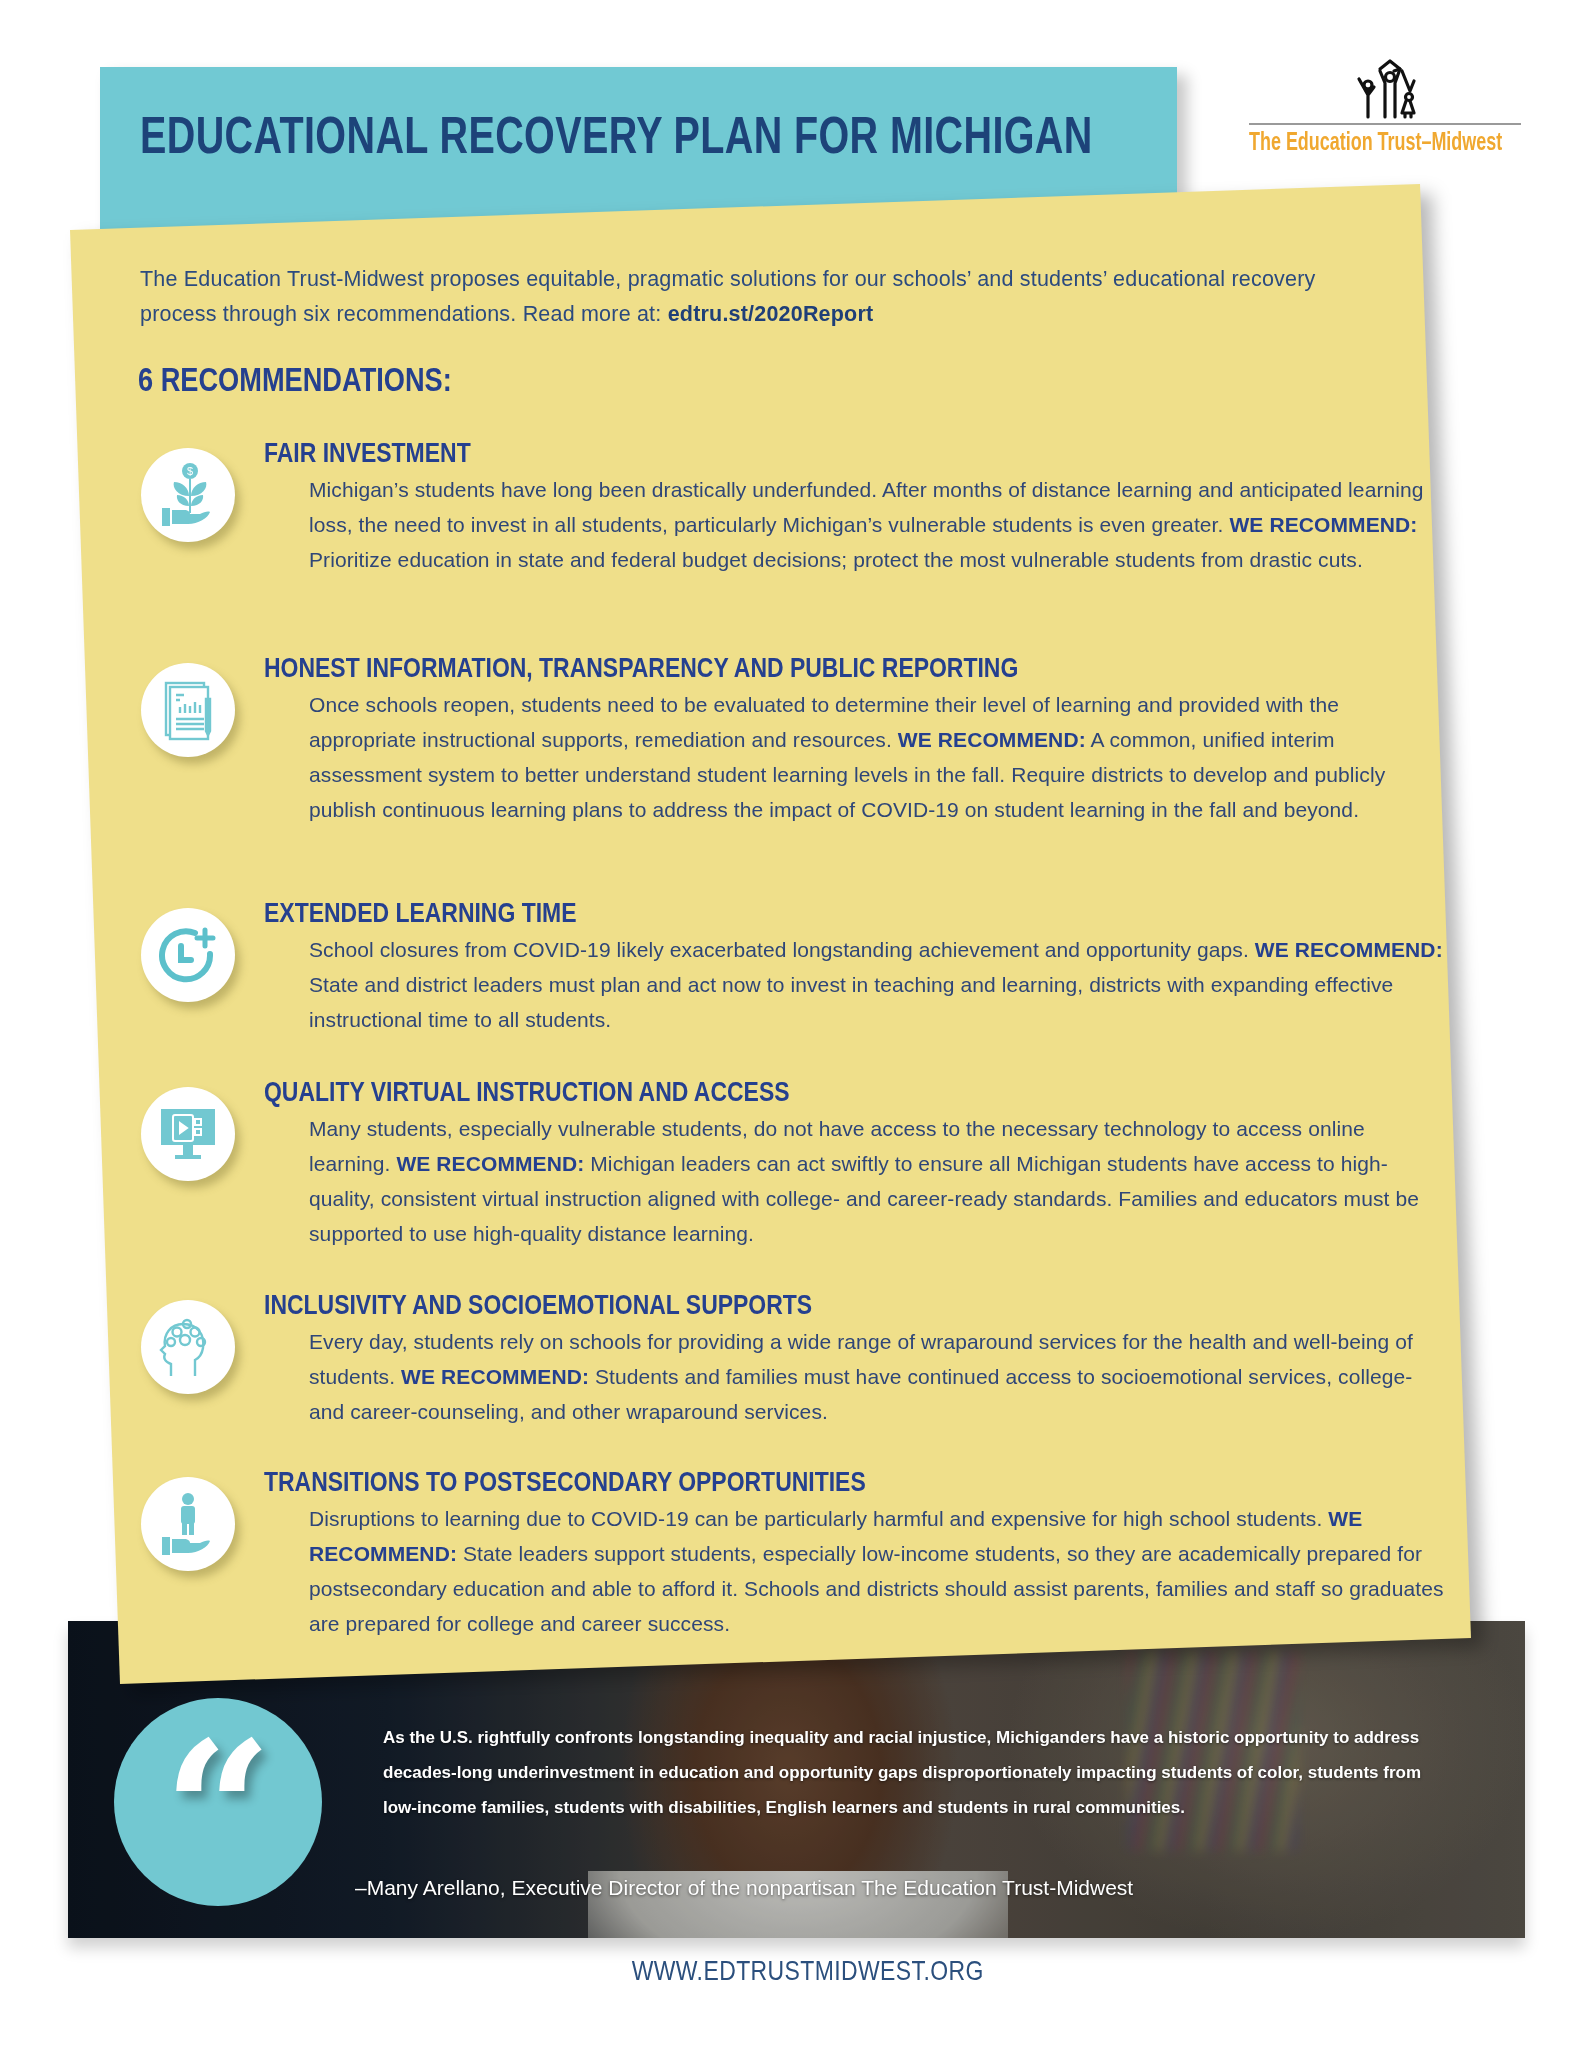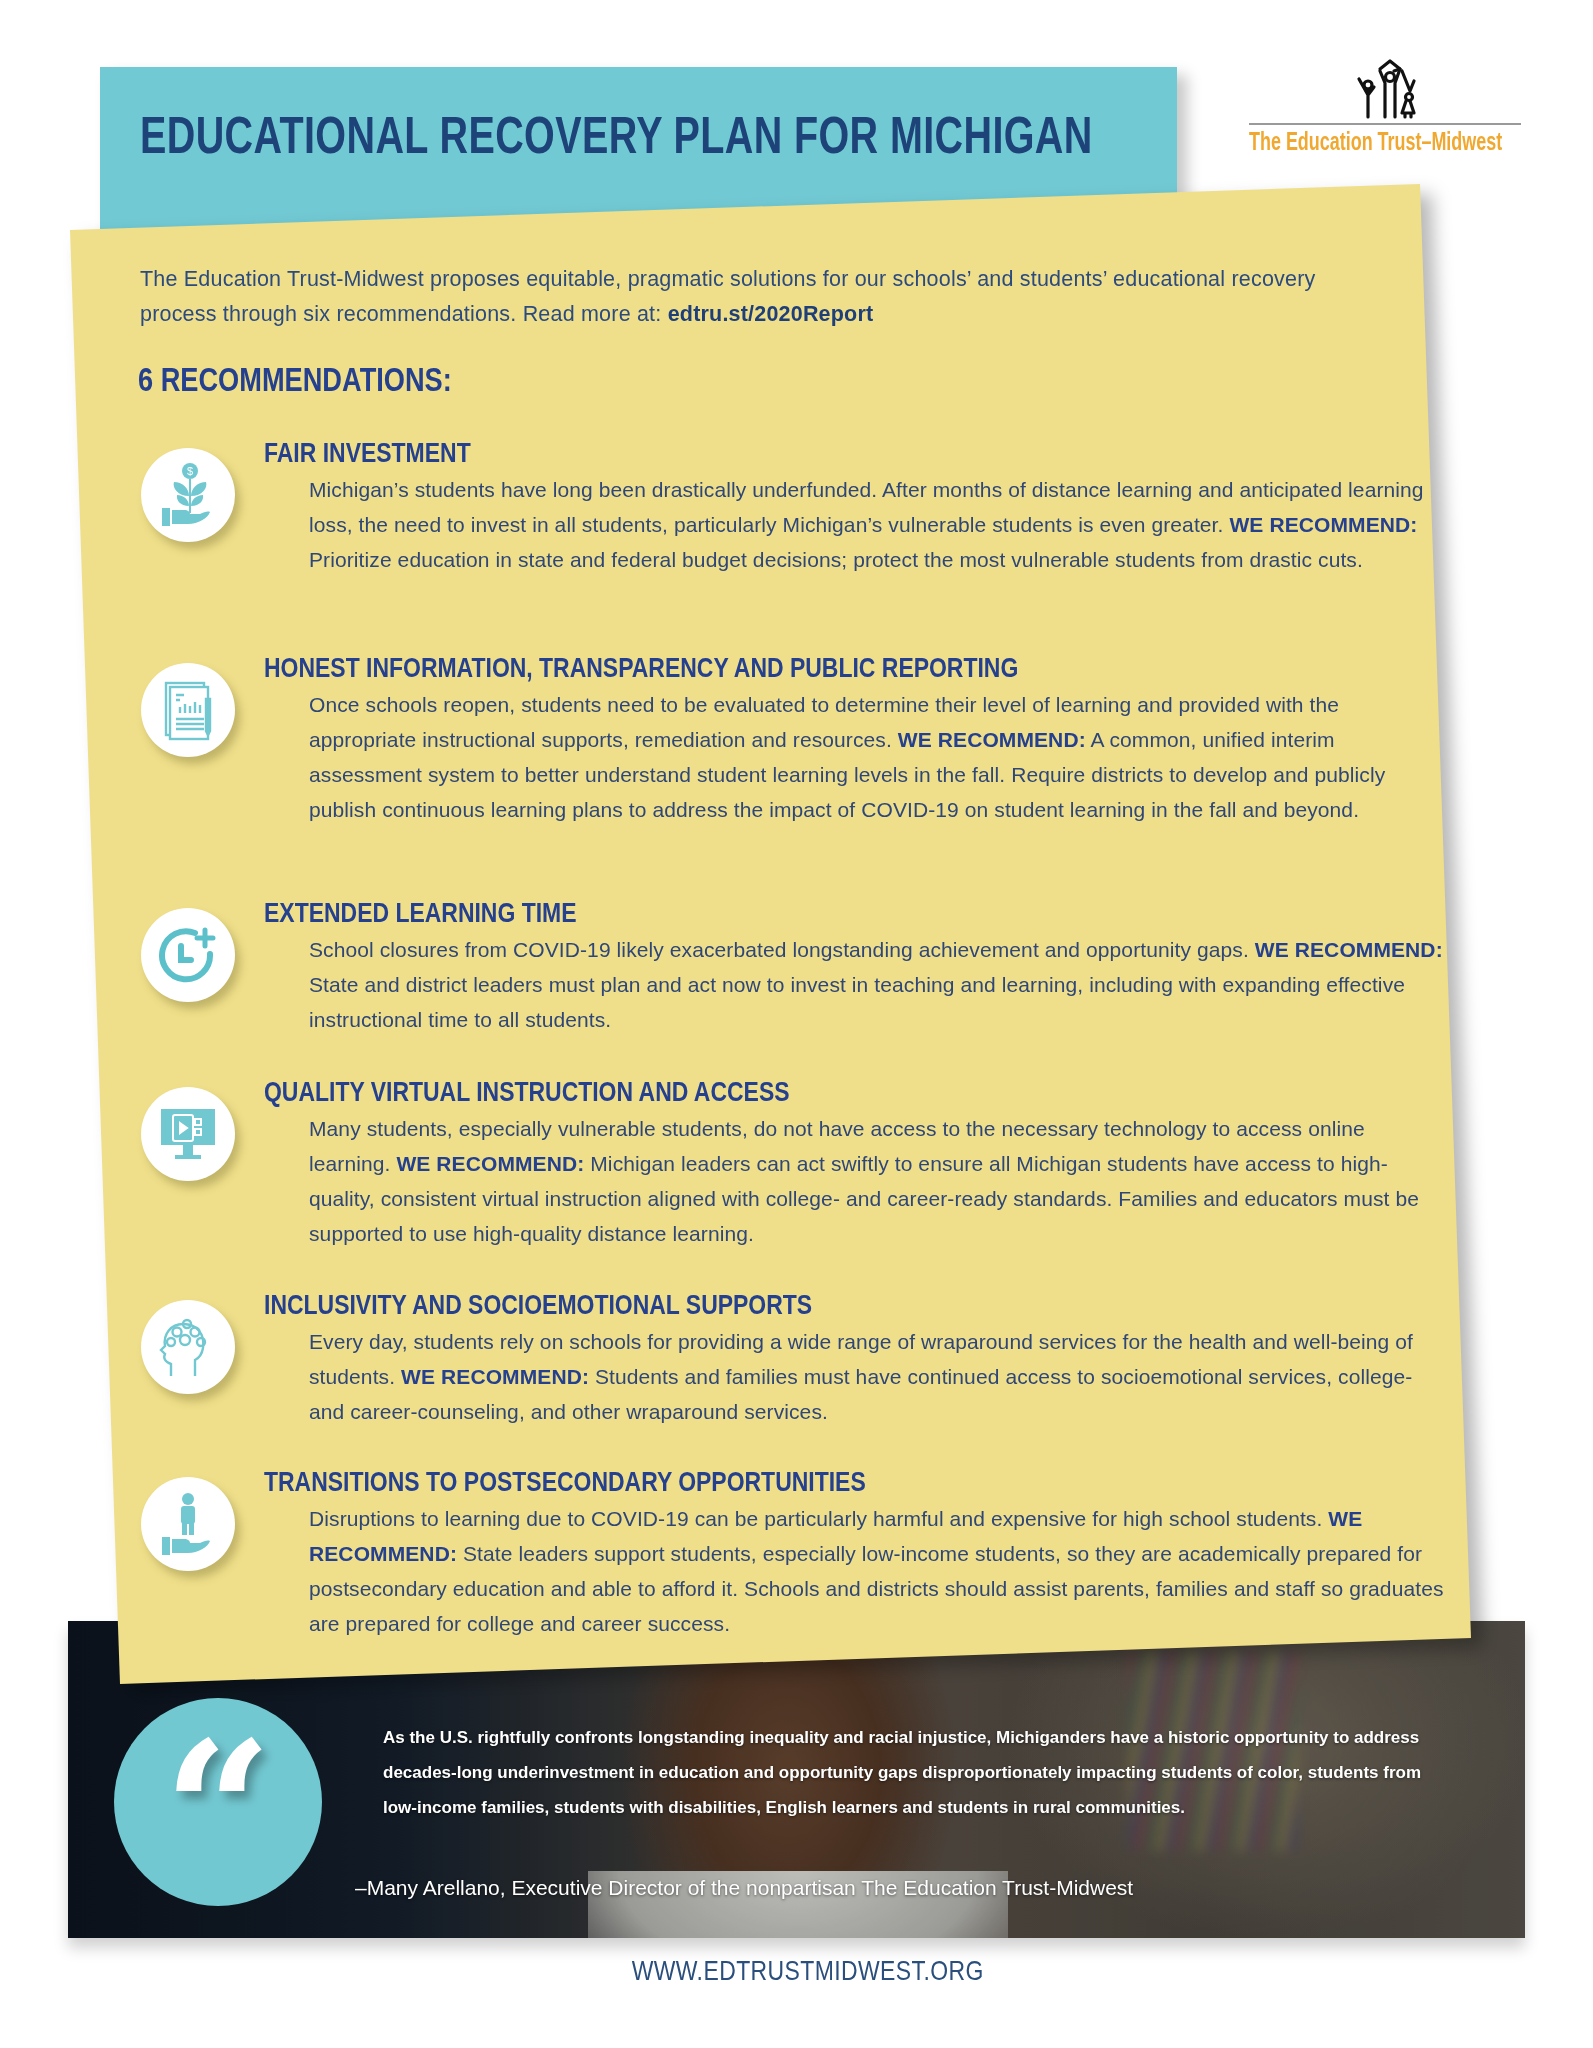--- a/index.html
+++ b/index.html
@@ -207,21 +207,21 @@
     <div class="icon-circle">
       <svg width="62" height="62" viewBox="0 0 62 62">
         <g fill="none" stroke="#5cc0cb" stroke-width="6" stroke-linecap="round">
           <path d="M38 9 A24 24 0 1 0 53 30"></path>
           <path d="M24 22 v14 h10"></path>
           <path d="M48 6 v16 M40 14 h16" stroke-width="5"></path>
         </g>
       </svg>
     </div>
     <div class="rec-title">EXTENDED LEARNING TIME</div>
-    <div class="rec-body"><span>School closures from COVID-19 likely exacerbated longstanding achievement and opportunity gaps. </span><b>WE RECOMMEND:</b><span> State and district leaders must plan and act now to invest in teaching and learning, including with expanding effective instructional time to all students.</span></div>
+    <div class="rec-body"><span>School closures from COVID-19 likely exacerbated longstanding achievement and opportunity gaps. </span><b>WE RECOMMEND:</b><span> State and district leaders must plan and act now to invest in teaching and learning, districts with expanding effective instructional time to all students.</span></div>
   </div>
 
   <div class="rec" style="top:1075px;">
     <div class="icon-circle">
       <svg width="62" height="62" viewBox="0 0 62 62">
         <g fill="#72c8d1">
           <rect x="4" y="6" width="54" height="36"></rect>
           <rect x="26" y="42" width="10" height="10"></rect>
           <rect x="18" y="52" width="26" height="4"></rect>
         </g>

